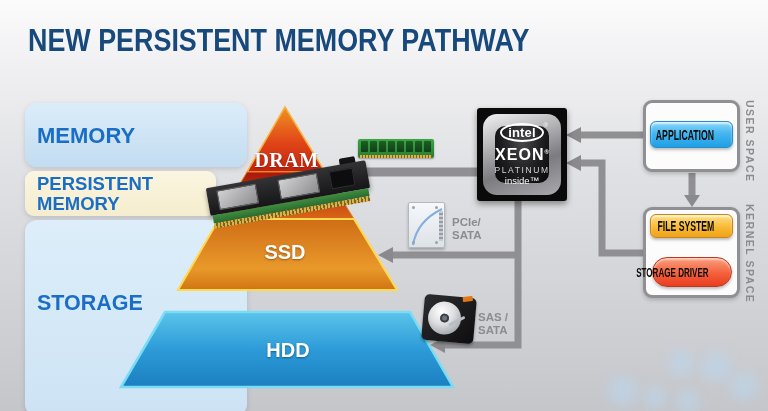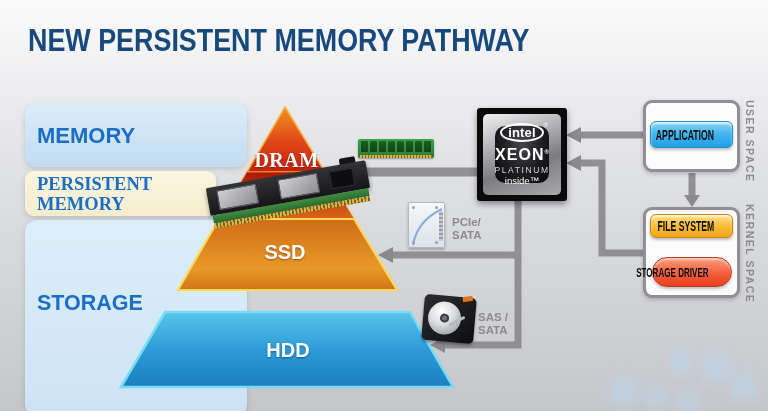--- a/index.html
+++ b/index.html
@@ -16,21 +16,21 @@
   .title{
     position:absolute;left:28px;top:22px;z-index:5;margin:0;
     font-size:32px;font-weight:bold;color:#17497c;letter-spacing:0;
     transform:scaleX(.84);transform-origin:left top;white-space:nowrap;
   }
   
   .band{position:absolute;left:25px;z-index:2;box-shadow:0 2px 5px rgba(90,100,115,.25);}
   .band-memory{top:103px;width:222px;height:64px;border-radius:12px;
     background:linear-gradient(180deg,#dcedf9,#c2dcf1);}
   .band-persistent{top:171px;width:191px;height:45px;border-radius:9px;
-    background:linear-gradient(180deg,#fbf5e1,#f5edce);font-family:Liberation Serif, serif;}
+    background:linear-gradient(180deg,#fbf5e1,#f5edce);}
   .band-storage{top:220px;width:222px;height:196px;border-radius:12px;
     background:linear-gradient(180deg,#ddeefa,#cde3f4);}
   .band-label{position:absolute;left:12px;color:#1a6ec5;font-weight:bold;white-space:nowrap;}
   .band-memory .band-label{top:20px;font-size:22px;}
   .band-persistent .band-label{top:3px;font-size:18.5px;line-height:20px;}
   .band-storage .band-label{top:71px;font-size:21.5px;}
   
   .scene{position:absolute;inset:0;z-index:3;}
   
   .tier-label{position:absolute;z-index:7;color:#fff;font-weight:bold;text-align:center;
@@ -77,21 +77,21 @@
     background:linear-gradient(135deg,#2c2c2e,#0e0e10);box-shadow:0 2px 3px rgba(0,0,0,.35);}
   .hdd-platter{position:absolute;left:5px;top:8px;width:33px;height:33px;border-radius:50%;
     background:radial-gradient(circle at 40% 32%,#ffffff,#dcdde0 42%,#adb0b5 72%,#8e9195);}
   .hdd-hub{position:absolute;left:17px;top:20px;width:9px;height:9px;border-radius:50%;background:#70757d;
     box-shadow:inset 0 0 0 2px #3c4046;}
   .hdd-arm{position:absolute;left:25px;top:25px;width:18px;height:3px;background:#b9bec4;transform:rotate(-32deg);border-radius:2px;}
   .hdd-cable{position:absolute;right:4px;top:1px;width:10px;height:5px;background:#e07818;border-radius:1px;transform:rotate(-12deg);}
   
   .xeon{position:absolute;left:477px;top:108px;width:90px;height:93px;z-index:8;
     background:#0a0a0b;border-radius:3px;box-shadow:0 3px 6px rgba(0,0,0,.4);}
-  .xeon-frame{position:absolute;inset:6px;border-radius:5px;padding:12px;
+  .xeon-frame{position:absolute;inset:6px;border-radius:14px;padding:12px;
     background:linear-gradient(160deg,#f2f2f3 0%,#b9b9bc 30%,#7b7b80 62%,#aaaaae 100%);}
   .xeon-face{width:100%;height:100%;border-radius:10px;
     background:radial-gradient(ellipse at 50% 28%,#47474c 0%,#1d1d20 55%,#060607 100%);
     display:flex;flex-direction:column;align-items:center;justify-content:center;color:#fff;}
   .intel-oval{position:relative;width:44px;height:24px;border:2px solid #fff;border-radius:50%;
     display:flex;align-items:center;justify-content:center;font-size:13px;font-weight:bold;letter-spacing:.2px;}
   .intel-oval .reg{position:absolute;right:-6px;top:-3px;font-size:6px;font-weight:normal;}
   .xeon-name{font-size:16px;font-weight:bold;letter-spacing:1px;line-height:18px;margin-top:1px;}
   .xeon-name .reg{font-size:6px;vertical-align:super;letter-spacing:0;}
   .xeon-tier{font-size:8.5px;letter-spacing:1.6px;color:#d6d6da;line-height:10px;}

